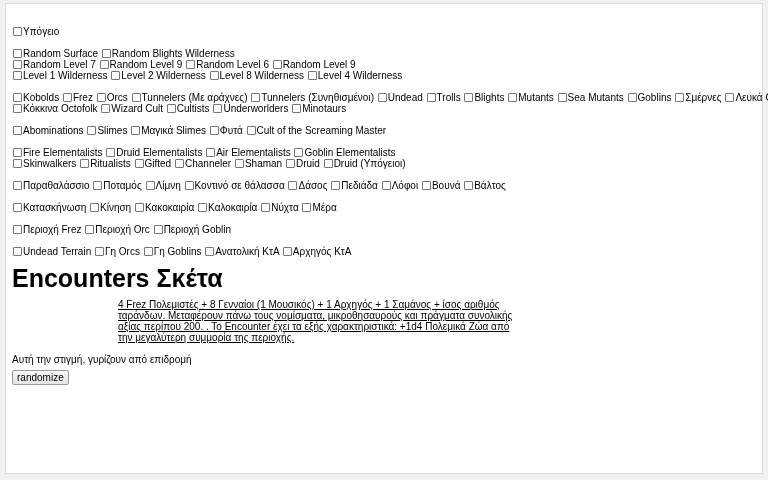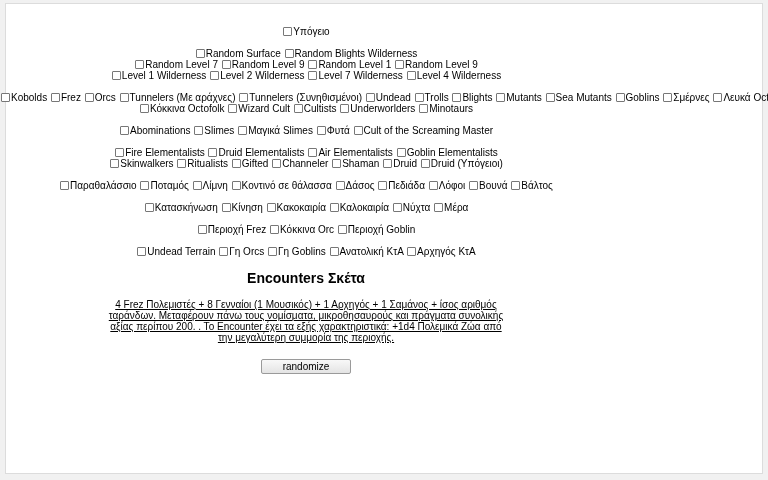--- a/index.html
+++ b/index.html
@@ -7,69 +7,70 @@
     width: 768px; height: 480px; overflow: hidden;
     background: #f1f1f1;
     font-family: "Liberation Sans", sans-serif;
     color: #000;
   }
   .panel {
     position: absolute; left: 5px; top: 3px; width: 756px; height: 469px;
     background: #fff; border: 1px solid #dcdcdc;
   }
   .content {
-    position: absolute; left: 0; top: 0; width: 612px;
-    text-align: center; font-size: 10px; line-height: 11px;
+    position: absolute; left: 12px; top: 0; width: 612px;
+    text-align: left; font-size: 10px; line-height: 11px;
   }
   .line { white-space: nowrap; }
   .cb {
     display: inline-block; vertical-align: middle;
     width: 7px; height: 7px; border: 1px solid #777; border-radius: 1px;
     background: #fff; margin: 0 1px 0 1px; position: relative; top: -1px;
   }
   .item { white-space: nowrap; }
   h1 {
-    font-size: 14px; font-weight: bold; margin: 0; line-height: 22px;
+    font-size: 25px; font-weight: bold; margin: 0; line-height: 22px;
   }
   .desc { width: 400px; margin: 0 auto; line-height: 11px; text-decoration: underline; }
   .btn {
     display: inline-block; font-family: "Liberation Sans", sans-serif;
-    font-size: 10px; padding: 1px 21px; border: 1px solid #9a9a9a;
+    font-size: 10px; padding: 1px 4px; border: 1px solid #9a9a9a;
     border-radius: 2px; background: linear-gradient(#f8f8f8, #e4e4e4);
     line-height: 11px; color: #000;
   }
 </style>
 </head>
 <body>
 
 <div class="panel"></div>
 
 <div class="content">
   <div style="height:26px"></div>
   <div class="line"><span class="item"><span class="cb"></span><span>Υπόγειο</span></span></div>
   <div style="height:11px"></div>
   <div class="line"><span class="item"><span class="cb"></span><span>Random Surface</span></span> <span class="item"><span class="cb"></span><span>Random Blights Wilderness</span></span></div>
-  <div class="line"><span class="item"><span class="cb"></span><span>Random Level 7</span></span> <span class="item"><span class="cb"></span><span>Random Level 9</span></span> <span class="item"><span class="cb"></span><span>Random Level 1</span></span> <span class="item"><span class="cb"></span><span>Random Level 9</span></span></div>
-  <div class="line"><span class="item"><span class="cb"></span><span>Level 1 Wilderness</span></span> <span class="item"><span class="cb"></span><span>Level 2 Wilderness</span></span> <span class="item"><span class="cb"></span><span>Level 7 Wilderness</span></span> <span class="item"><span class="cb"></span><span>Level 4 Wilderness</span></span></div>
+  <div class="line"><span class="item"><span class="cb"></span><span>Random Level 7</span></span> <span class="item"><span class="cb"></span><span>Random Level 9</span></span> <span class="item"><span class="cb"></span><span>Random Level 6</span></span> <span class="item"><span class="cb"></span><span>Random Level 9</span></span></div>
+  <div class="line"><span class="item"><span class="cb"></span><span>Level 1 Wilderness</span></span> <span class="item"><span class="cb"></span><span>Level 2 Wilderness</span></span> <span class="item"><span class="cb"></span><span>Level 8 Wilderness</span></span> <span class="item"><span class="cb"></span><span>Level 4 Wilderness</span></span></div>
   <div style="height:11px"></div>
   <div class="line"><span class="item"><span class="cb"></span><span>Kobolds</span></span> <span class="item"><span class="cb"></span><span>Frez</span></span> <span class="item"><span class="cb"></span><span>Orcs</span></span> <span class="item"><span class="cb"></span><span>Tunnelers (Με αράχνες)</span></span> <span class="item"><span class="cb"></span><span>Tunnelers (Συνηθισμένοι)</span></span> <span class="item"><span class="cb"></span><span>Undead</span></span> <span class="item"><span class="cb"></span><span>Trolls</span></span> <span class="item"><span class="cb"></span><span>Blights</span></span> <span class="item"><span class="cb"></span><span>Mutants</span></span> <span class="item"><span class="cb"></span><span>Sea Mutants</span></span> <span class="item"><span class="cb"></span><span>Goblins</span></span> <span class="item"><span class="cb"></span><span>Σμέρνες</span></span> <span class="item"><span class="cb"></span><span>Λευκά Octofolk</span></span></div>
   <div class="line"><span class="item"><span class="cb"></span><span>Κόκκινα Octofolk</span></span> <span class="item"><span class="cb"></span><span>Wizard Cult</span></span> <span class="item"><span class="cb"></span><span>Cultists</span></span> <span class="item"><span class="cb"></span><span>Underworlders</span></span> <span class="item"><span class="cb"></span><span>Minotaurs</span></span></div>
   <div style="height:11px"></div>
   <div class="line"><span class="item"><span class="cb"></span><span>Abominations</span></span> <span class="item"><span class="cb"></span><span>Slimes</span></span> <span class="item"><span class="cb"></span><span>Μαγικά Slimes</span></span> <span class="item"><span class="cb"></span><span>Φυτά</span></span> <span class="item"><span class="cb"></span><span>Cult of the Screaming Master</span></span></div>
   <div style="height:11px"></div>
   <div class="line"><span class="item"><span class="cb"></span><span>Fire Elementalists</span></span> <span class="item"><span class="cb"></span><span>Druid Elementalists</span></span> <span class="item"><span class="cb"></span><span>Air Elementalists</span></span> <span class="item"><span class="cb"></span><span>Goblin Elementalists</span></span></div>
   <div class="line"><span class="item"><span class="cb"></span><span>Skinwalkers</span></span> <span class="item"><span class="cb"></span><span>Ritualists</span></span> <span class="item"><span class="cb"></span><span>Gifted</span></span> <span class="item"><span class="cb"></span><span>Channeler</span></span> <span class="item"><span class="cb"></span><span>Shaman</span></span> <span class="item"><span class="cb"></span><span>Druid</span></span> <span class="item"><span class="cb"></span><span>Druid (Υπόγειοι)</span></span></div>
   <div style="height:11px"></div>
   <div class="line"><span class="item"><span class="cb"></span><span>Παραθαλάσσιο</span></span> <span class="item"><span class="cb"></span><span>Ποταμός</span></span> <span class="item"><span class="cb"></span><span>Λίμνη</span></span> <span class="item"><span class="cb"></span><span>Κοντινό σε θάλασσα</span></span> <span class="item"><span class="cb"></span><span>Δάσος</span></span> <span class="item"><span class="cb"></span><span>Πεδιάδα</span></span> <span class="item"><span class="cb"></span><span>Λόφοι</span></span> <span class="item"><span class="cb"></span><span>Βουνά</span></span> <span class="item"><span class="cb"></span><span>Βάλτος</span></span></div>
   <div style="height:11px"></div>
   <div class="line"><span class="item"><span class="cb"></span><span>Κατασκήνωση</span></span> <span class="item"><span class="cb"></span><span>Κίνηση</span></span> <span class="item"><span class="cb"></span><span>Κακοκαιρία</span></span> <span class="item"><span class="cb"></span><span>Καλοκαιρία</span></span> <span class="item"><span class="cb"></span><span>Νύχτα</span></span> <span class="item"><span class="cb"></span><span>Μέρα</span></span></div>
   <div style="height:11px"></div>
-  <div class="line"><span class="item"><span class="cb"></span><span>Περιοχή Frez</span></span> <span class="item"><span class="cb"></span><span>Κόκκινα Orc</span></span> <span class="item"><span class="cb"></span><span>Περιοχή Goblin</span></span></div>
+  <div class="line"><span class="item"><span class="cb"></span><span>Περιοχή Frez</span></span> <span class="item"><span class="cb"></span><span>Περιοχή Orc</span></span> <span class="item"><span class="cb"></span><span>Περιοχή Goblin</span></span></div>
   <div style="height:11px"></div>
   <div class="line"><span class="item"><span class="cb"></span><span>Undead Terrain</span></span> <span class="item"><span class="cb"></span><span>Γη Orcs</span></span> <span class="item"><span class="cb"></span><span>Γη Goblins</span></span> <span class="item"><span class="cb"></span><span>Ανατολική ΚτΑ</span></span> <span class="item"><span class="cb"></span><span>Αρχηγός ΚτΑ</span></span></div>
   <div style="height:10px"></div>
   <h1>Encounters Σκέτα</h1>
   <div style="height:10px"></div>
   <div class="desc">4 Frez Πολεμιστές + 8 Γενναίοι (1 Μουσικός) + 1 Αρχηγός + 1 Σαμάνος + ίσος αριθμός ταράνδων. Μεταφέρουν πάνω τους νομίσματα, μικροθησαυρούς και πράγματα συνολικής αξίας περίπου 200. . Το Encounter έχει τα εξής χαρακτηριστικά: +1d4 Πολεμικά Ζώα από την μεγαλύτερη συμμορία της περιοχής.</div>
   <div style="height:11px"></div>
+  <div>Αυτή την στιγμή, γυρίζουν από επιδρομή</div>
   <div style="height:5px"></div>
   <span class="btn">randomize</span>
 </div>
 
 </body></html>

